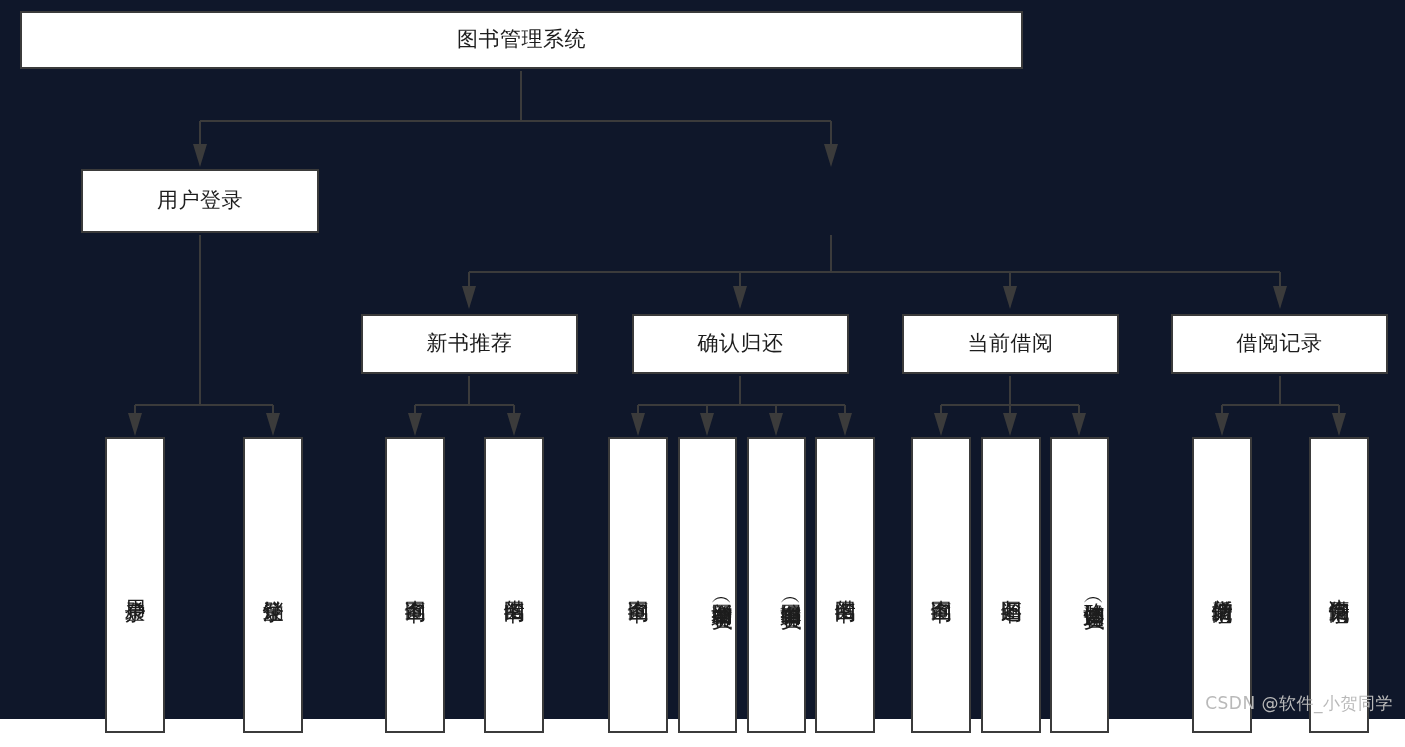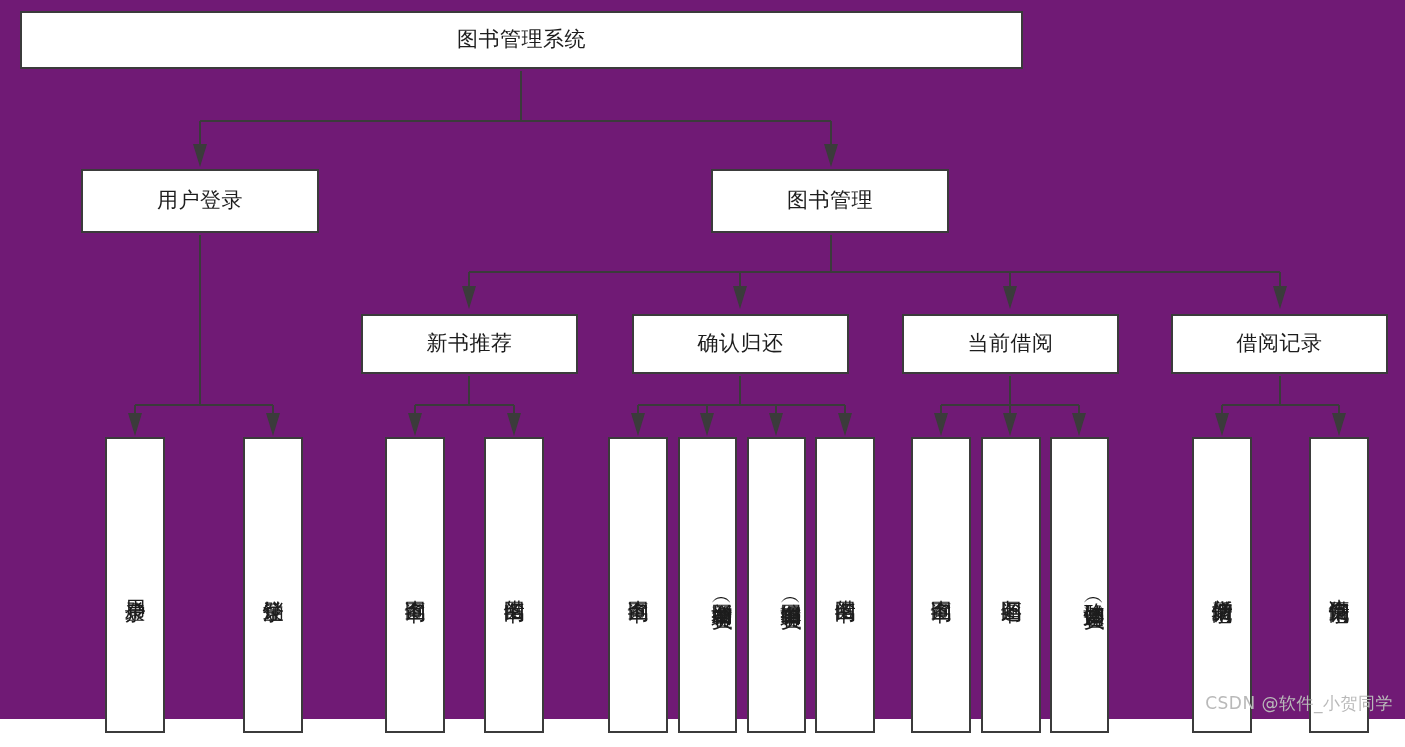--- a/index.html
+++ b/index.html
@@ -10,21 +10,21 @@
   body {
     width: 1405px;
     height: 747px;
     font-family: "DejaVu Sans", "Liberation Sans", sans-serif;
     overflow: hidden;
   }
   #diagram-root {
     position: relative;
     width: 1405px;
     height: 719px;
-    background: #701a75;
+    background: #0f172a;
   }
   .node {
     position: absolute;
     box-sizing: border-box;
     border: 2px solid #3b3b3b;
     background: #ffffff;
     display: flex;
     align-items: center;
     justify-content: center;
     color: #1d1d1d;
@@ -149,23 +149,20 @@
   </svg>
 
   <div class="node node-h" style="left:20px; top:11px; width:1003px; height:58px;">
     <span class="label">图书管理系统</span>
   </div>
 
   <div class="node node-h" style="left:81px; top:169px; width:238px; height:64px;">
     <span class="label">用户登录</span>
   </div>
 
-  <div class="node node-h" style="left:711px; top:169px; width:238px; height:64px;">
-    <span class="label">图书管理</span>
-  </div>
 
   <div class="node node-h" style="left:361px; top:314px; width:217px; height:60px;text-align:right;">
     <span class="label">新书推荐</span>
   </div>
 
   <div class="node node-h" style="left:632px; top:314px; width:217px; height:60px;">
     <span class="label">确认归还</span>
   </div>
 
   <div class="node node-h" style="left:902px; top:314px; width:217px; height:60px;">

